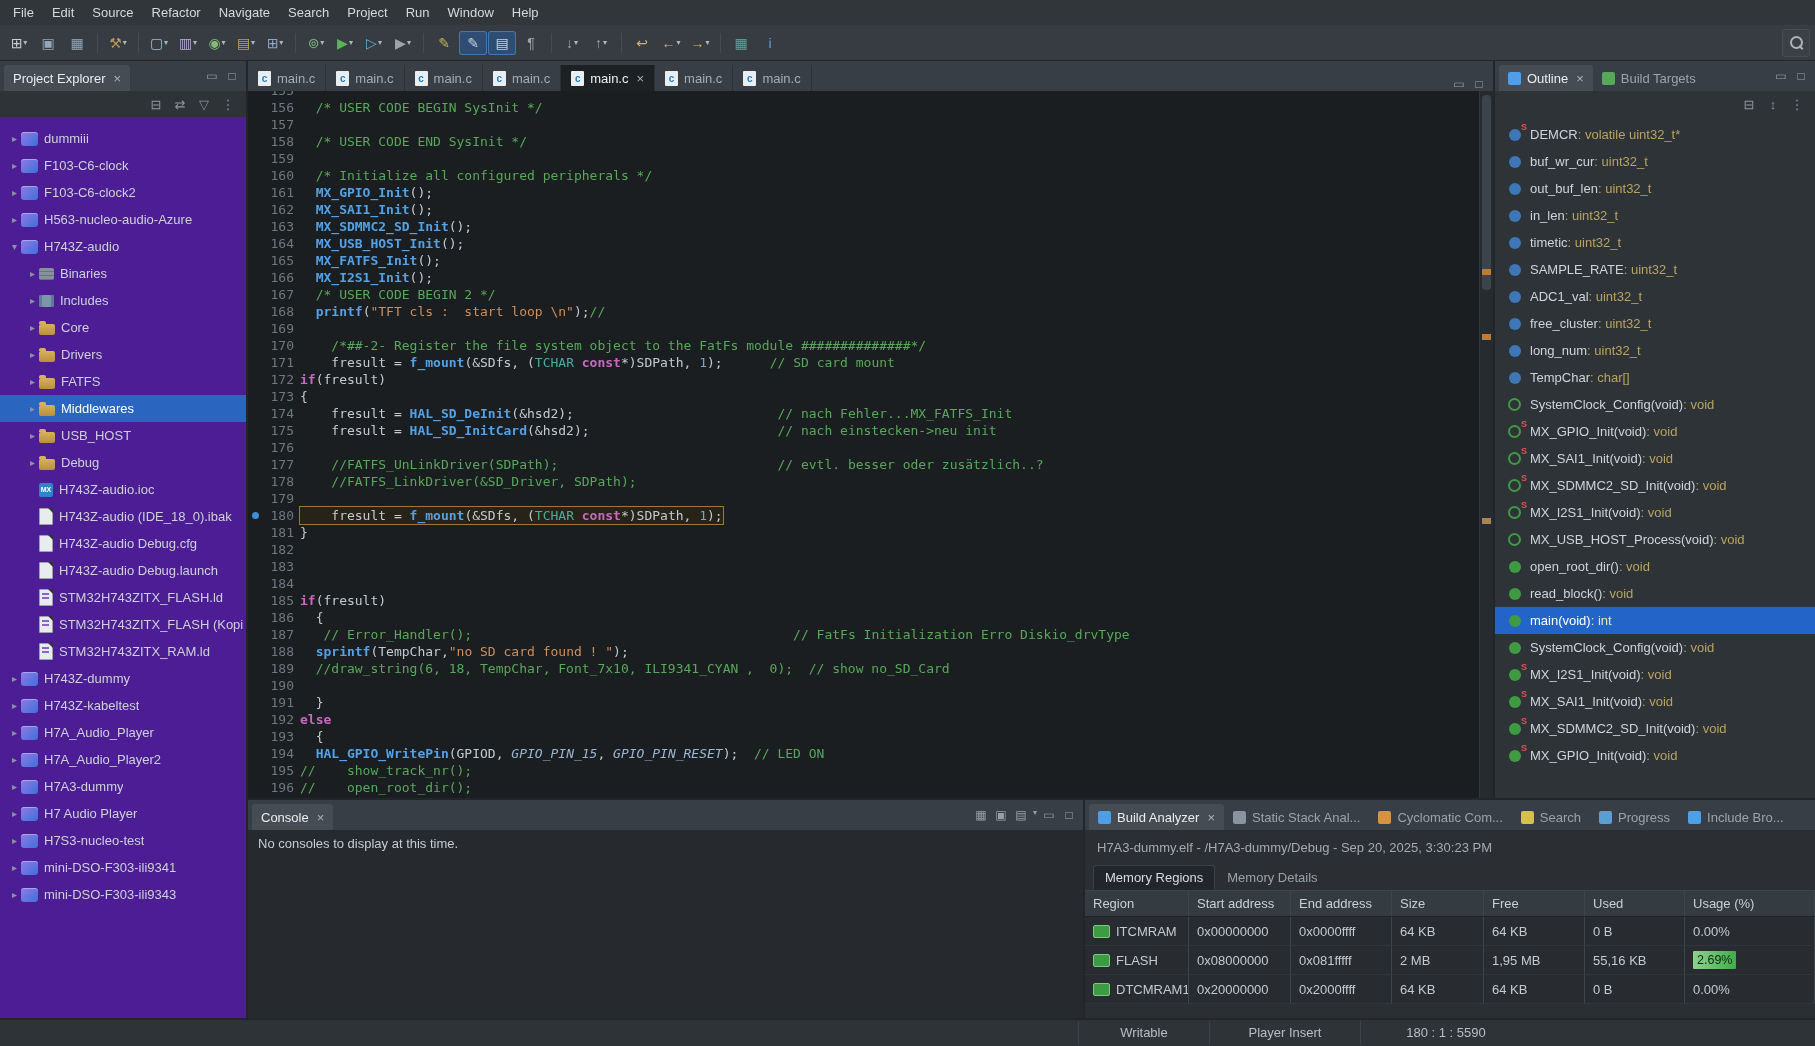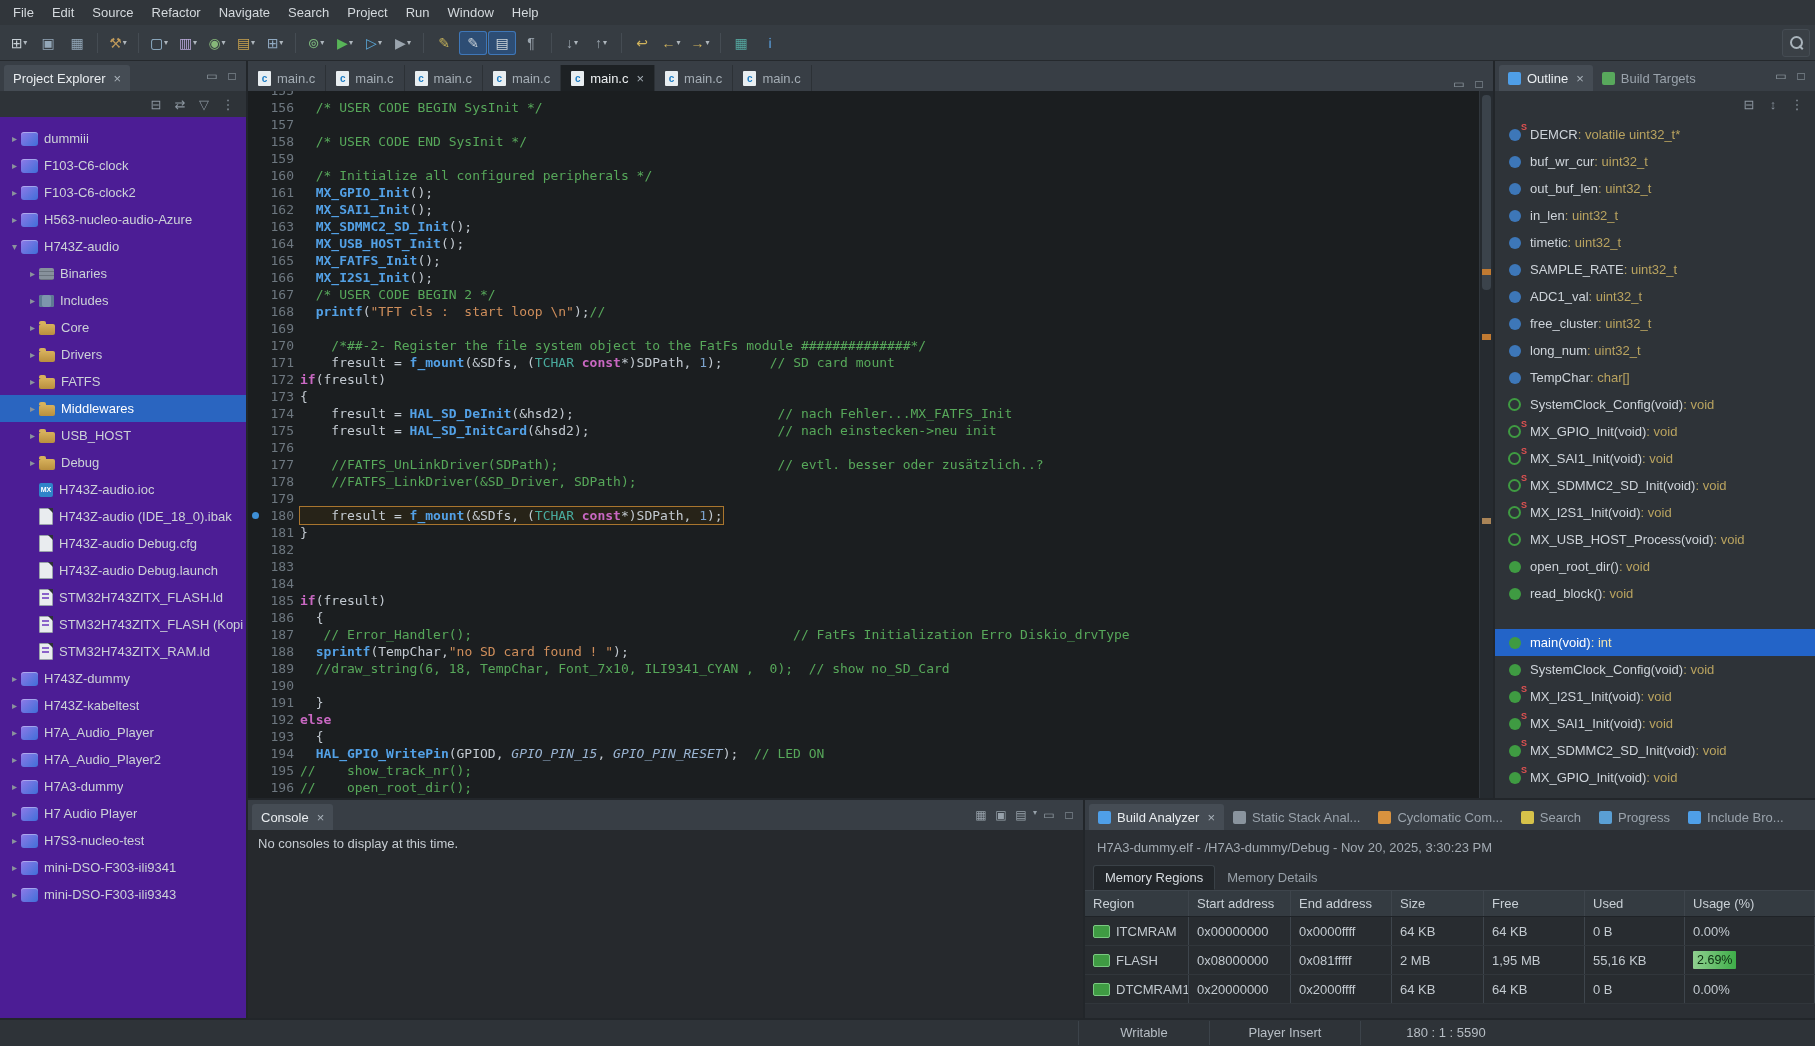--- a/index.html
+++ b/index.html
@@ -83,21 +83,21 @@
   .tok-nu{color:#7ba2cc}.tok-it{color:#9ab4d2;font-style:italic}
   .hlbox{outline:1px solid #a9752e;background:#272318;display:inline-block;height:17px;}
   .overview-ruler{position:absolute;top:0;right:0;bottom:0;width:13px;background:#262b30;border-left:1px solid #31373d;}
   .ov-thumb{position:absolute;left:2px;top:4px;width:9px;height:195px;background:#3b434b;border-radius:4px;}
   .ov-mark{position:absolute;left:2px;width:9px;height:6px;}
 
   
   .outline{width:320px;background:#2e3338;border-left:2px solid #22262a;display:flex;flex-direction:column;flex:0 0 auto;}
   .outline-list{flex:1;overflow:hidden;padding-top:4px;font-size:13px;}
   .orow{height:27px;display:flex;align-items:center;padding-left:12px;white-space:nowrap;overflow:hidden;}
-  .orow.sel{background:#2364c8;margin-top:22px;}
+  .orow.sel{background:#2364c8;}
   .ow{position:relative;width:15px;height:15px;flex:0 0 auto;display:flex;align-items:center;justify-content:center;}
   .oc{width:12px;height:12px;border-radius:50%;}
   .oc.field{background:#3d77b8;}
   .oc.func{background:#3f9b42;}
   .oc.decl{width:9px;height:9px;background:transparent;border:2px solid #3f9b42;}
   .sbadge{position:absolute;top:-5px;right:-5px;color:#e05252;font-size:9px;font-weight:bold;}
   .olabel{margin-left:8px;color:#ced4da;}
   .otype{color:#b9a35f;}
   .orow.sel .olabel{color:#ffffff;}
   .orow.sel .otype{color:#efe3b0;}
@@ -759,21 +759,21 @@
               <div class="vtab">
                 <span class="ticon" style="background: rgb(90, 159, 212);"></span>
                 <span class="vtab-label">Progress</span>
               </div>
               <div class="vtab">
                 <span class="ticon" style="background: rgb(79, 159, 232);"></span>
                 <span class="vtab-label">Include Bro...</span>
               </div>
             </div>
           <div class="analyzer-body">
-            <div class="elf-info">H7A3-dummy.elf - /H7A3-dummy/Debug - Nov 20, 2025, 3:30:23 PM</div>
+            <div class="elf-info">H7A3-dummy.elf - /H7A3-dummy/Debug - Sep 20, 2025, 3:30:23 PM</div>
             <div class="subtabs" id="analyzer-subtabs">
                 <div class="stab active">Memory Regions</div>
                 <div class="stab">Memory Details</div>
               </div>
             <div class="memtable" id="memtable">
                 <div class="mh">
                   <div class="mc" style="width: 104px;">Region</div>
                   <div class="mc" style="width: 102px;">Start address</div>
                   <div class="mc" style="width: 101px;">End address</div>
                   <div class="mc" style="width: 92px;">Size</div>

